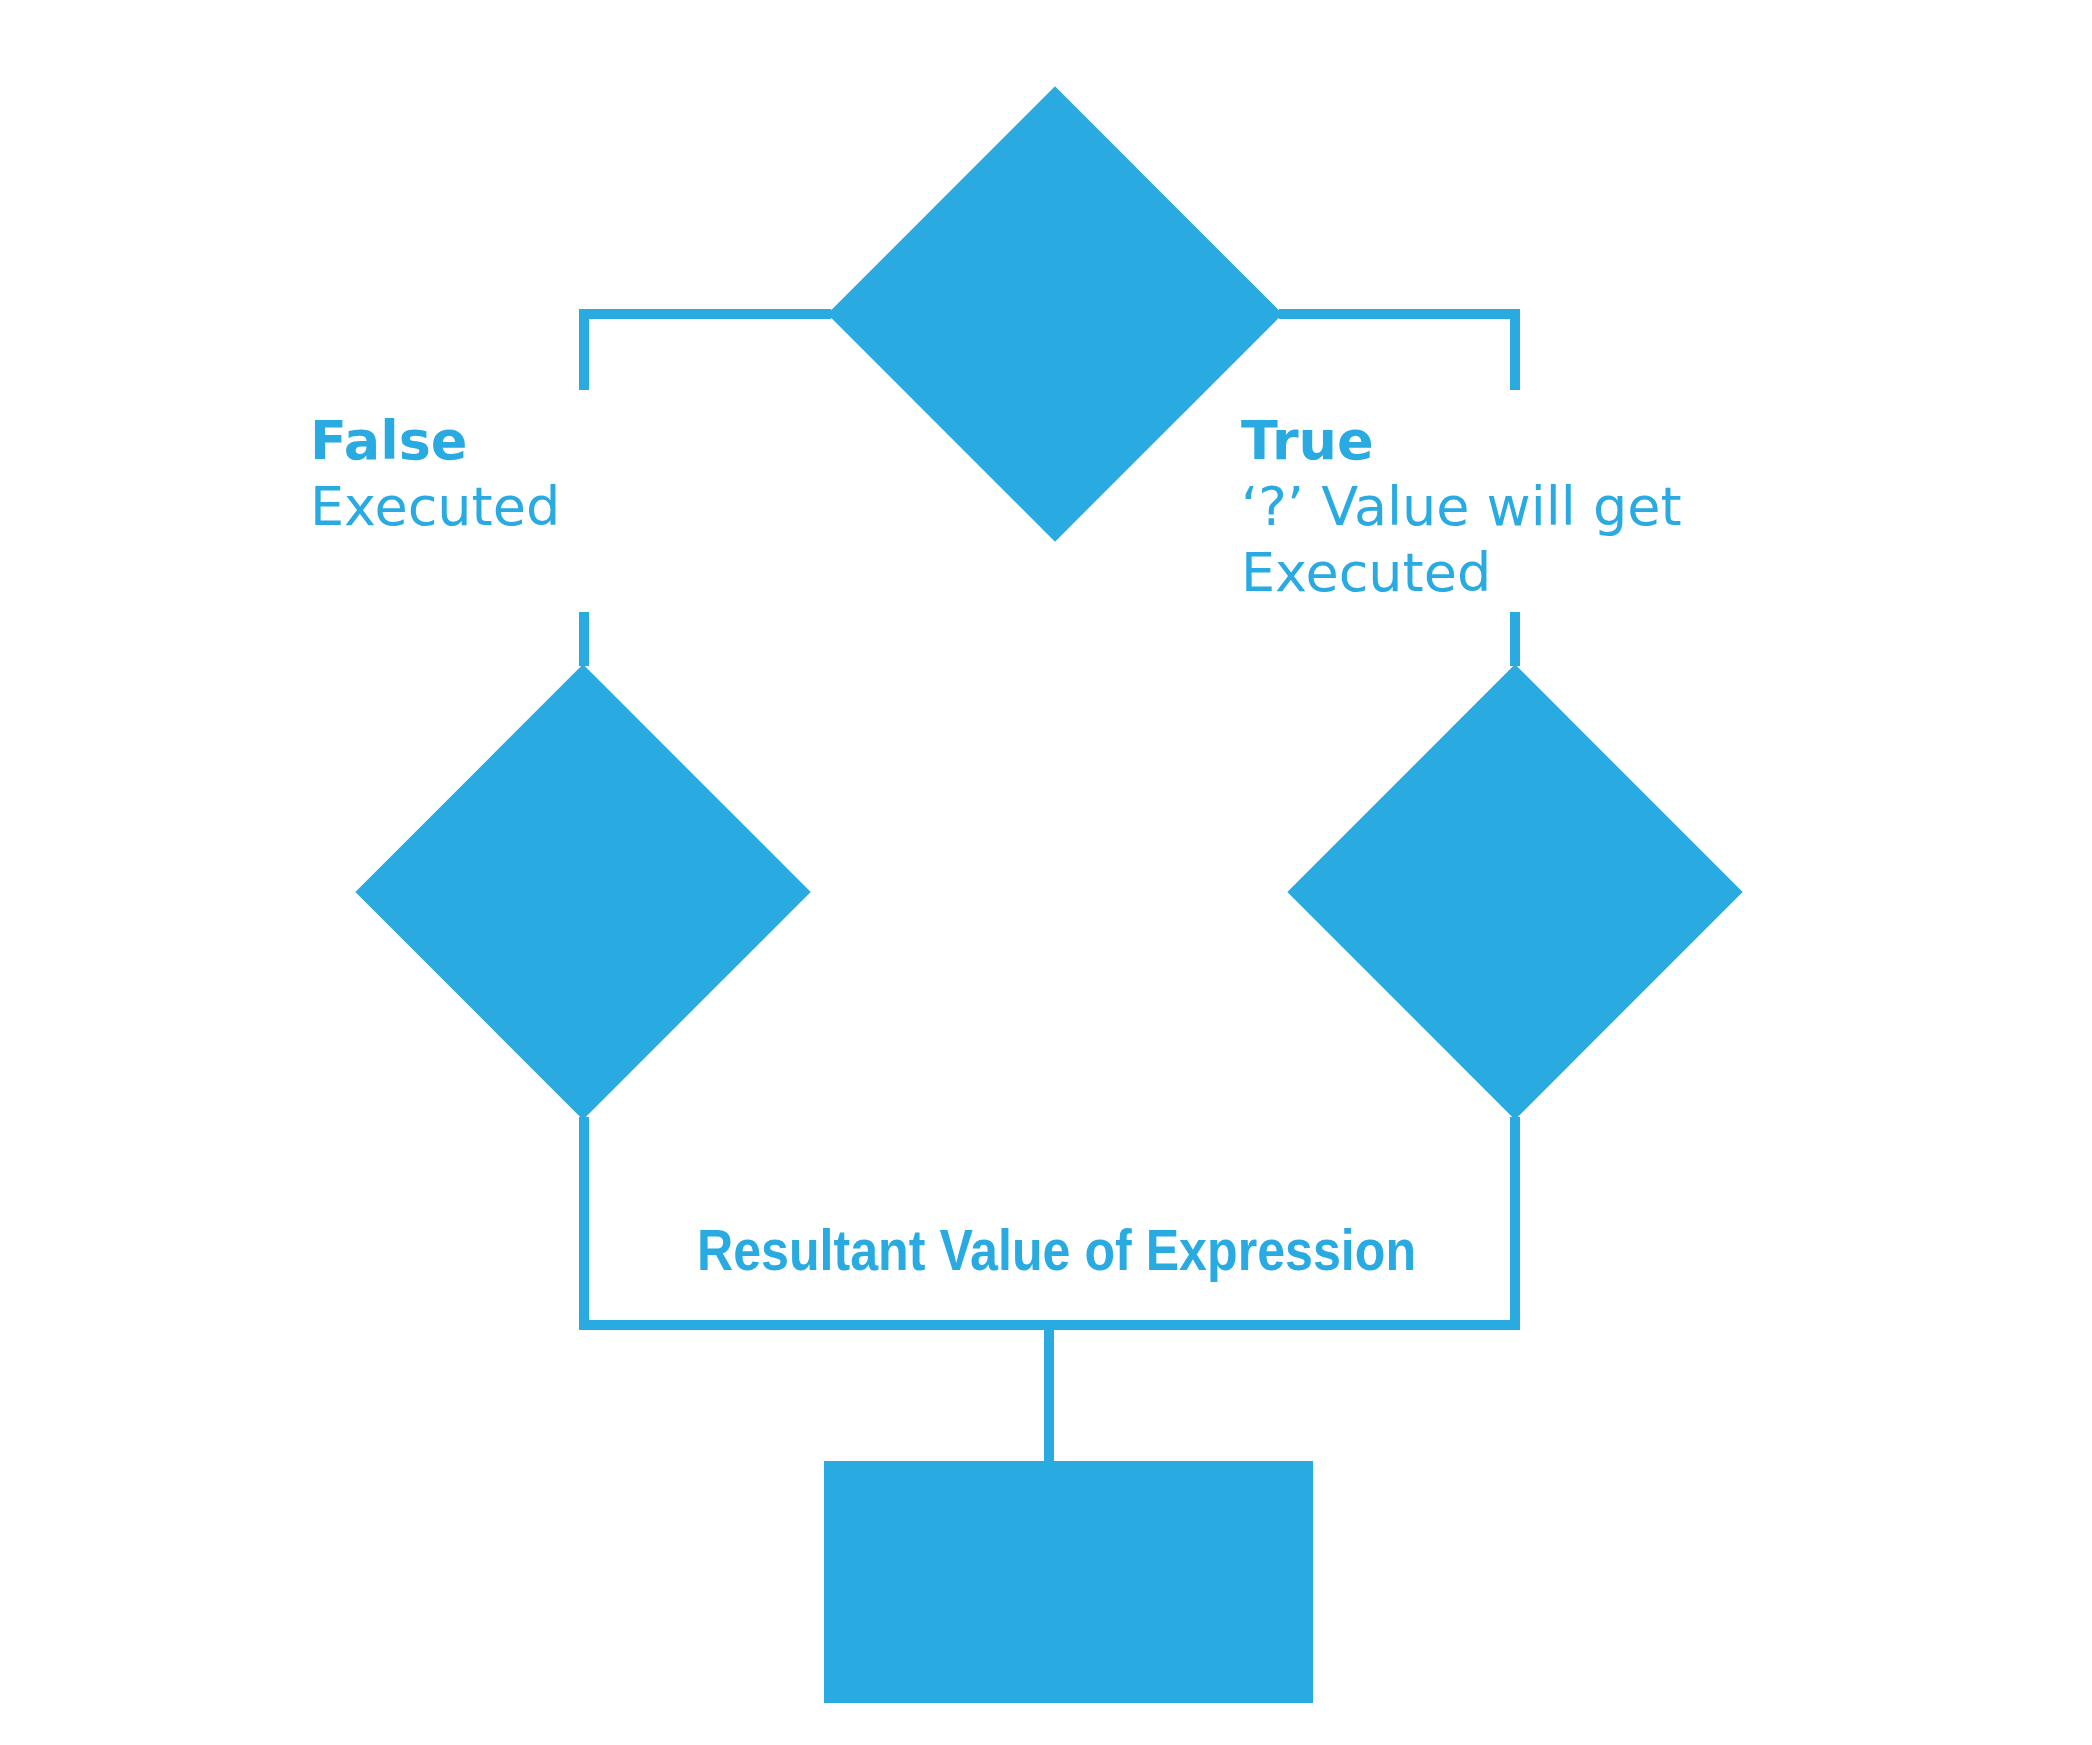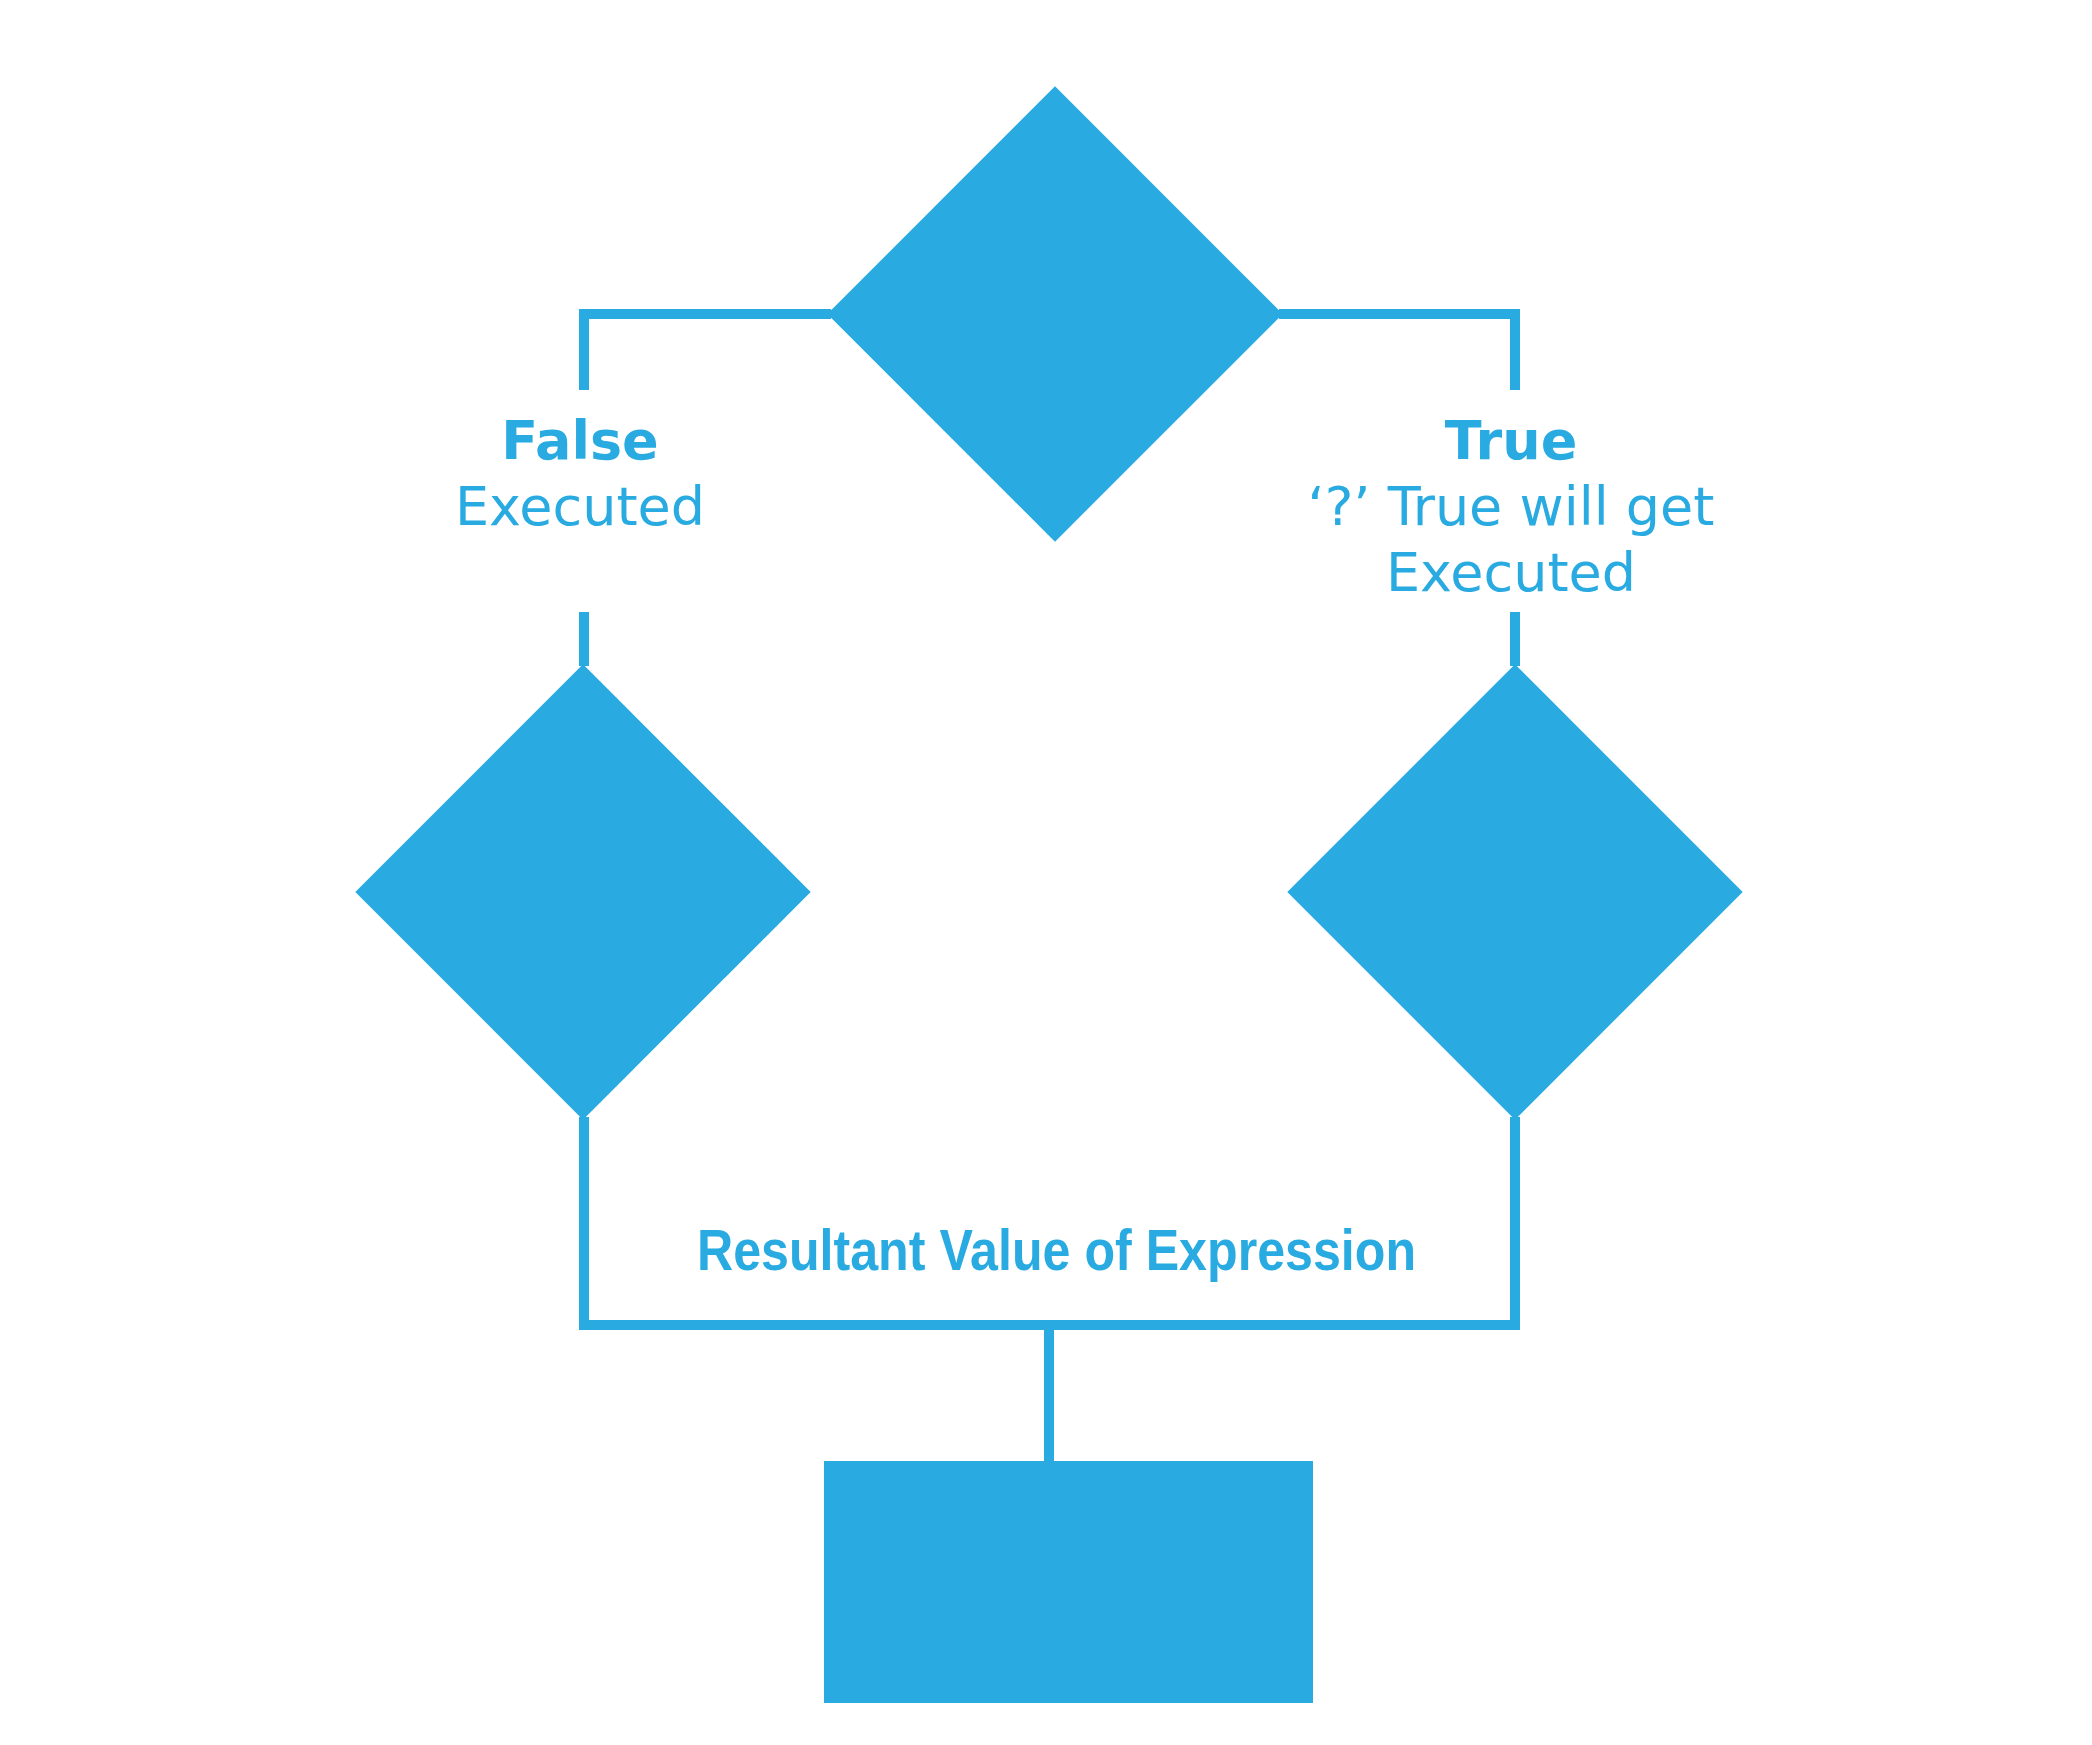--- a/index.html
+++ b/index.html
@@ -39,21 +39,20 @@
   .line.right-long-v    { left: 1510px; top: 1117px; height: 213px; }
   .line.result-h        { left: 579px;  top: 1320px; width: 941px; }
   .line.center-v        { left: 1044px; top: 1330px; height: 131px; }
   .branch-label {
     position: absolute;
     width: 540px;
     top: 408px;
     color: var(--accent);
     font-size: 54px;
     line-height: 66px;
-    text-align: center;
     letter-spacing: 0px;
   }
   .branch-label.false-side { left: 310px; }
   .branch-label.true-side  { left: 1241px; }
   .branch-label .title { font-weight: bold; }
   .result-label {
     position: absolute;
     left: 635px;
     top: 1220px;
     width: 843px;
@@ -88,21 +87,21 @@
   <div class="line v-line left-stub-up"></div>
   <div class="line v-line right-stub-up"></div>
 
   <div class="branch-label false-side">
     <div class="title">False</div>
     <div>Executed</div>
   </div>
 
   <div class="branch-label true-side">
     <div class="title">True</div>
-    <div>‘?’ True will get</div>
+    <div>‘?’ Value will get</div>
     <div>Executed</div>
   </div>
 
   <div class="line v-line left-stub-down"></div>
   <div class="line v-line right-stub-down"></div>
 
   <div class="diamond left"></div>
   <div class="diamond right"></div>
 
   <div class="line v-line left-long-v"></div>

